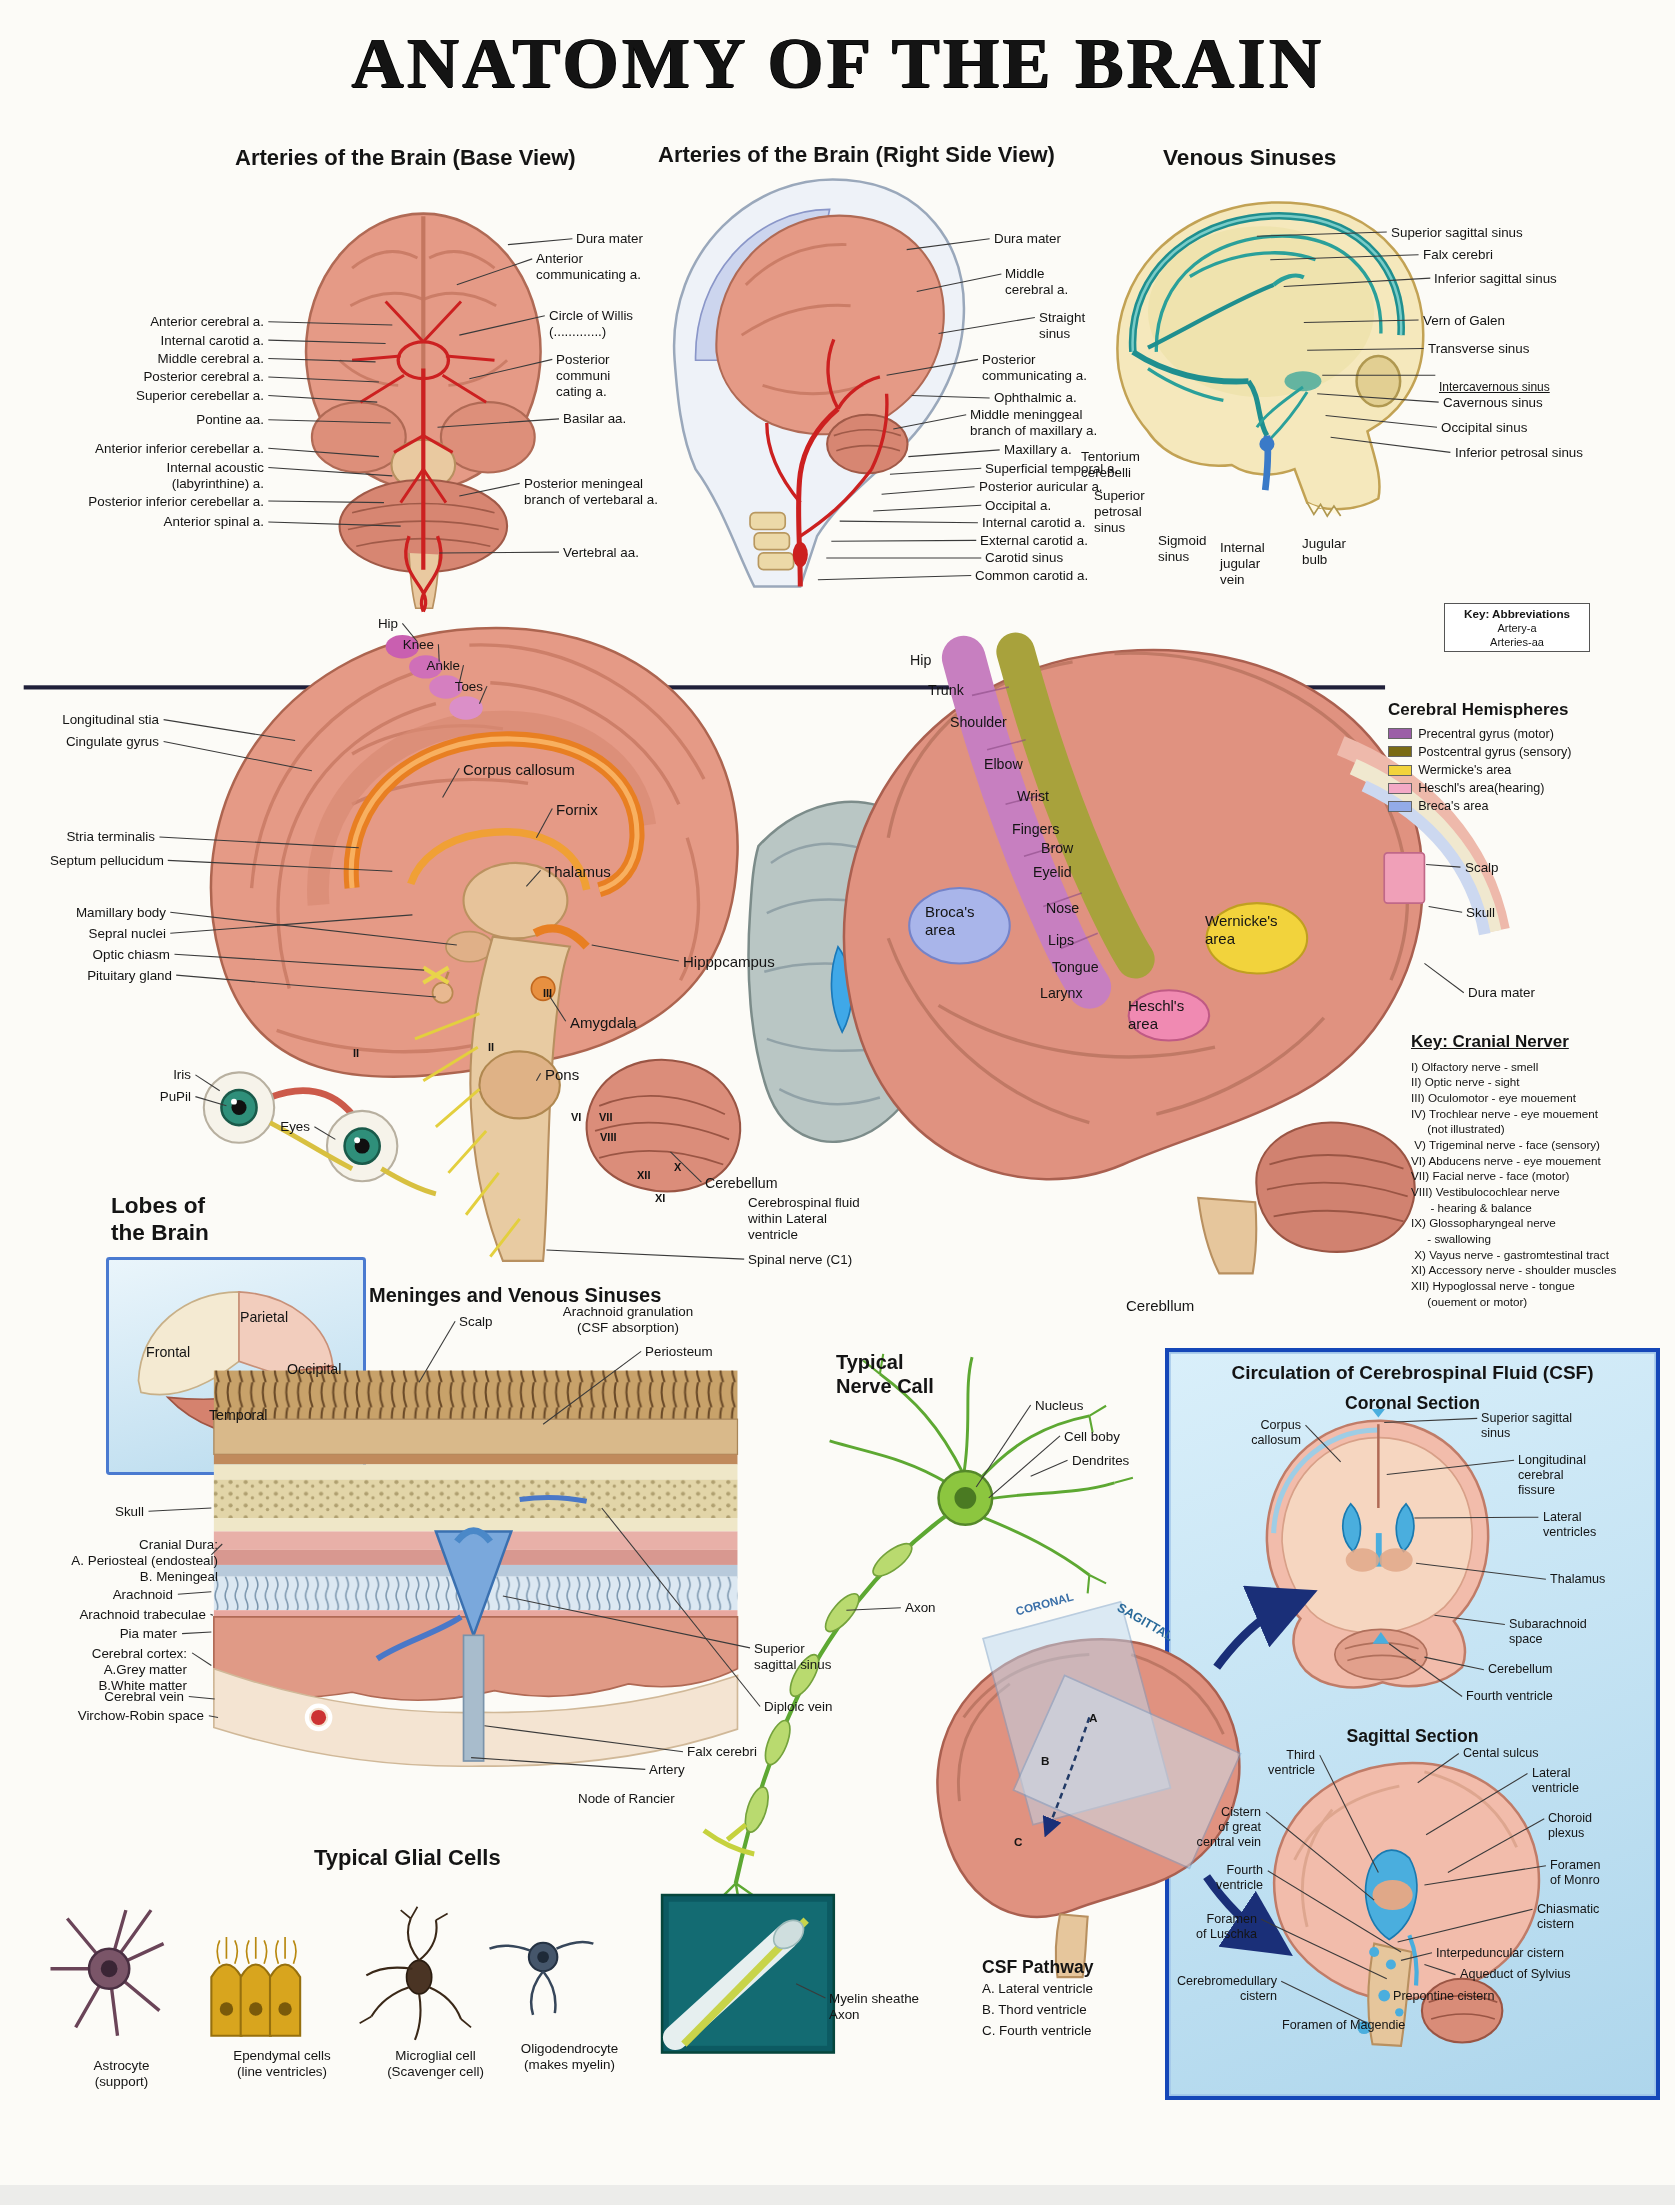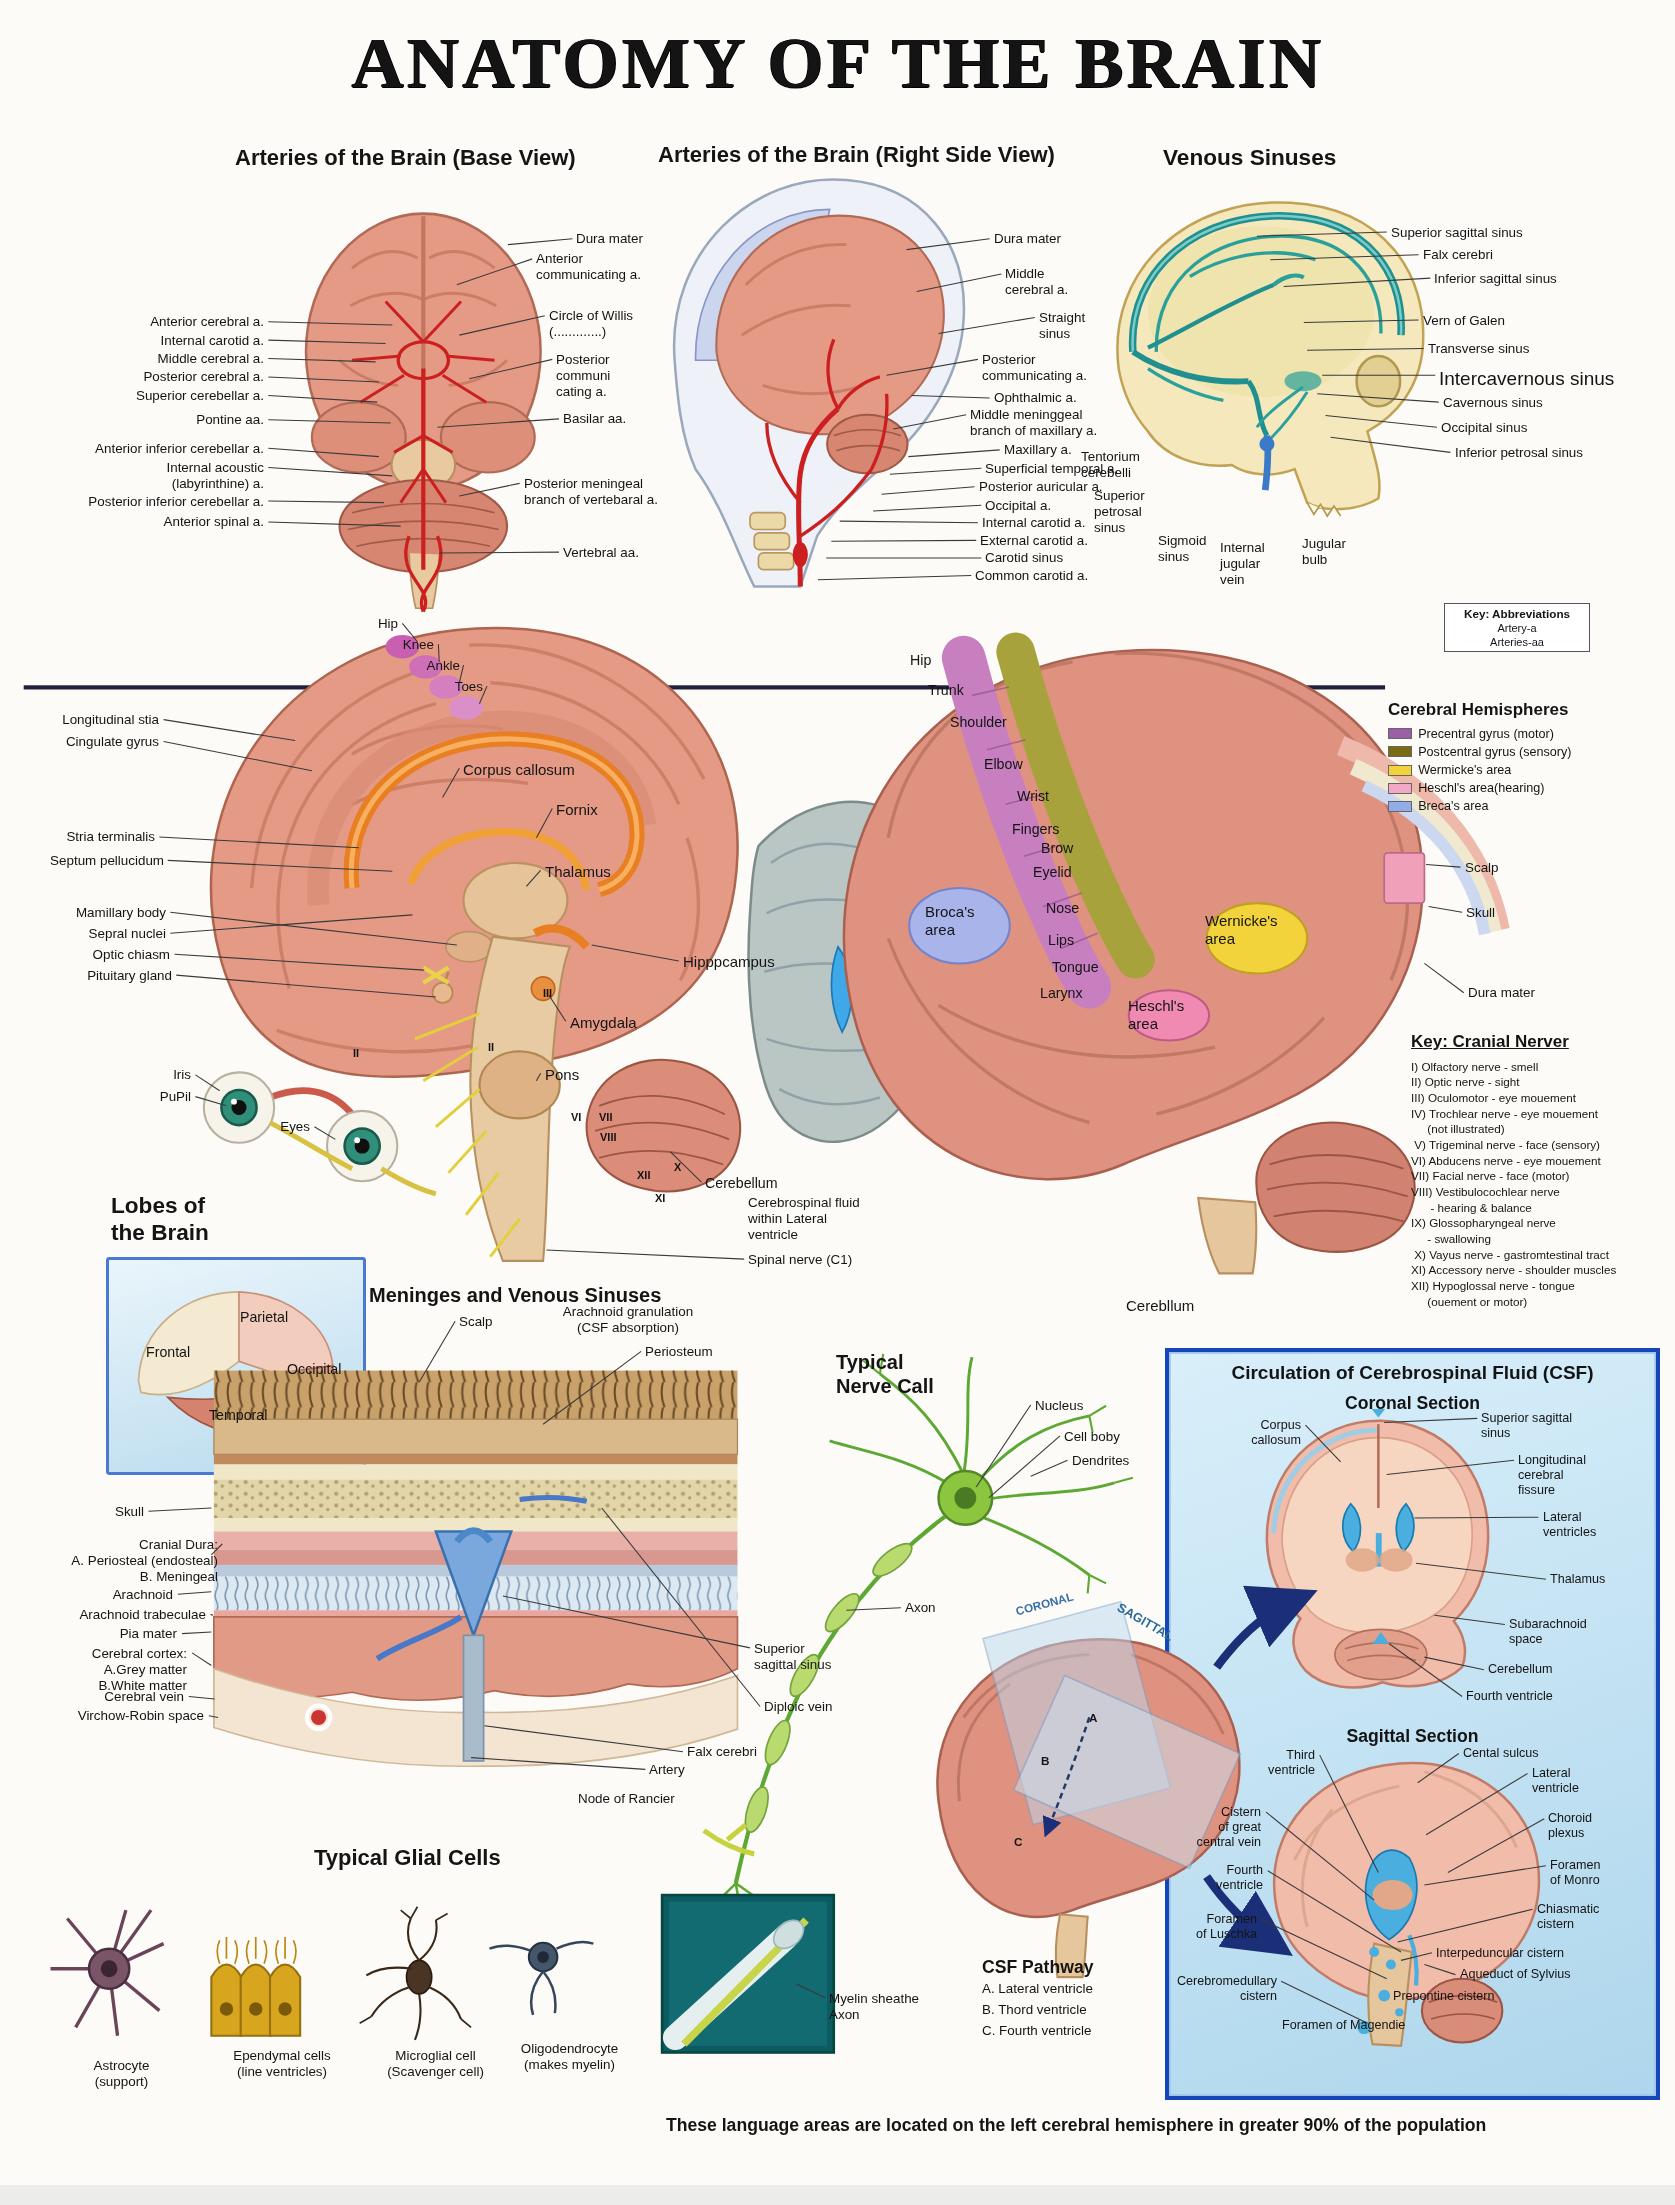--- a/index.html
+++ b/index.html
@@ -513,21 +513,21 @@
       <div class="lbl" style="left: 980px; top: 533px; font-size: 13.4px;">External carotid a.</div>
       <div class="lbl" style="left: 985px; top: 550px; font-size: 13.4px;">Carotid sinus</div>
       <div class="lbl" style="left: 975px; top: 568px; font-size: 13.4px;">Common carotid a.</div>
       <div class="lbl" style="left: 1081px; top: 449px; font-size: 13.4px;">Tentorium
 cerebelli</div>
       <div class="lbl" style="left: 1391px; top: 225px; font-size: 13.4px;">Superior sagittal sinus</div>
       <div class="lbl" style="left: 1423px; top: 247px; font-size: 13.4px;">Falx cerebri</div>
       <div class="lbl" style="left: 1434px; top: 271px; font-size: 13.4px;">Inferior sagittal sinus</div>
       <div class="lbl" style="left: 1423px; top: 313px; font-size: 13.4px;">Vern of Galen</div>
       <div class="lbl" style="left: 1428px; top: 341px; font-size: 13.4px;">Transverse sinus</div>
-      <div class="lbl" style="left: 1439px; top: 368px; font-size: 19px;">Intercavernous sinus</div>
+      <div class="lbl" style="left: 1439px; top: 380px; font-size: 12px; text-decoration: underline;">Intercavernous sinus</div>
       <div class="lbl" style="left: 1443px; top: 395px; font-size: 13.4px;">Cavernous sinus</div>
       <div class="lbl" style="left: 1441px; top: 420px; font-size: 13.4px;">Occipital sinus</div>
       <div class="lbl" style="left: 1455px; top: 445px; font-size: 13.4px;">Inferior petrosal sinus</div>
       <div class="lbl" style="left: 1094px; top: 488px; font-size: 13.4px;">Superior
 petrosal
 sinus</div>
       <div class="lbl" style="left: 1158px; top: 533px; font-size: 13.4px;">Sigmoid
 sinus</div>
       <div class="lbl" style="left: 1220px; top: 540px; font-size: 13.4px;">Internal
 jugular
@@ -672,15 +672,14 @@
       <div class="lbl" style="left: 982px; top: 1981px; font-size: 13.4px;">A. Lateral ventricle</div>
       <div class="lbl" style="left: 982px; top: 2002px; font-size: 13.4px;">B. Thord ventricle</div>
       <div class="lbl" style="left: 982px; top: 2023px; font-size: 13.4px;">C. Fourth ventricle</div>
       <div class="lbl" style="left: 1015px; top: 1597px; font-size: 11.7px; font-weight: bold; color: rgb(58, 111, 168); transform: rotate(-15deg);">CORONAL</div>
       <div class="lbl" style="left: 1114px; top: 1615px; font-size: 12.6px; font-weight: bold; color: rgb(42, 106, 154); transform: rotate(30deg);">SAGITTAL</div>
       <div class="lbl" style="left: 1089px; top: 1711px; font-size: 11.7px; font-weight: bold;">A</div>
       <div class="lbl" style="left: 1041px; top: 1754px; font-size: 11.7px; font-weight: bold;">B</div>
       <div class="lbl" style="left: 1014px; top: 1835px; font-size: 11.7px; font-weight: bold;">C</div>
     </div>
 
-  <div id="poster-footer">These language areas are located on the left cerebral hemisphere in greater 90% of the population</div>
 </div>
 
 
 </body></html>

